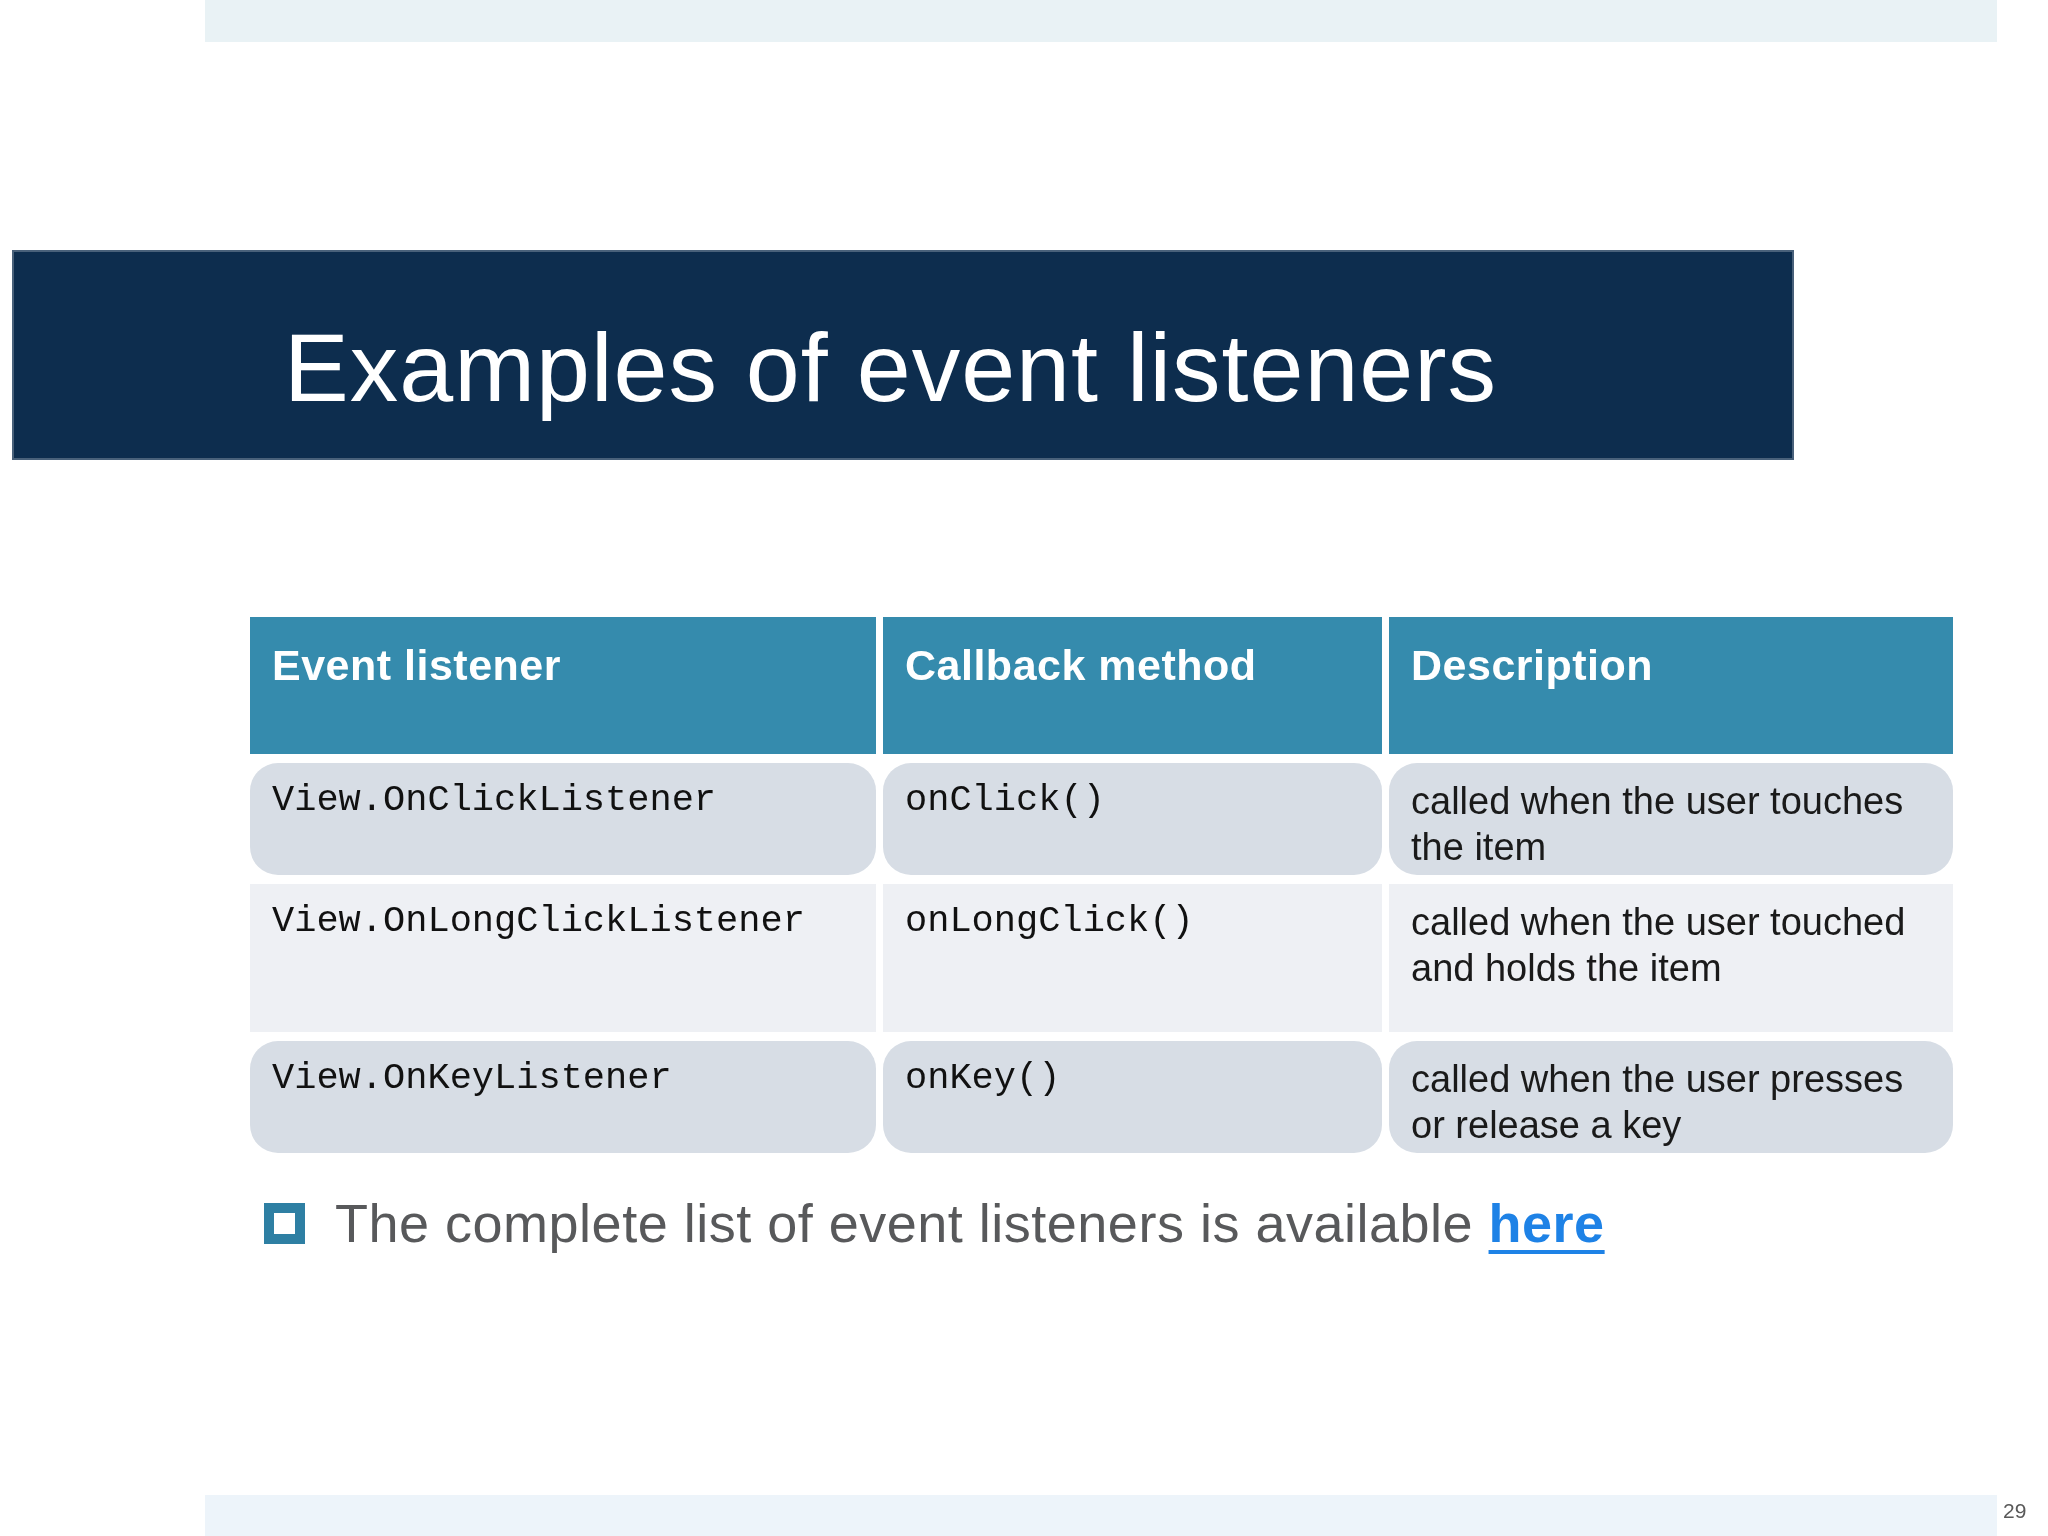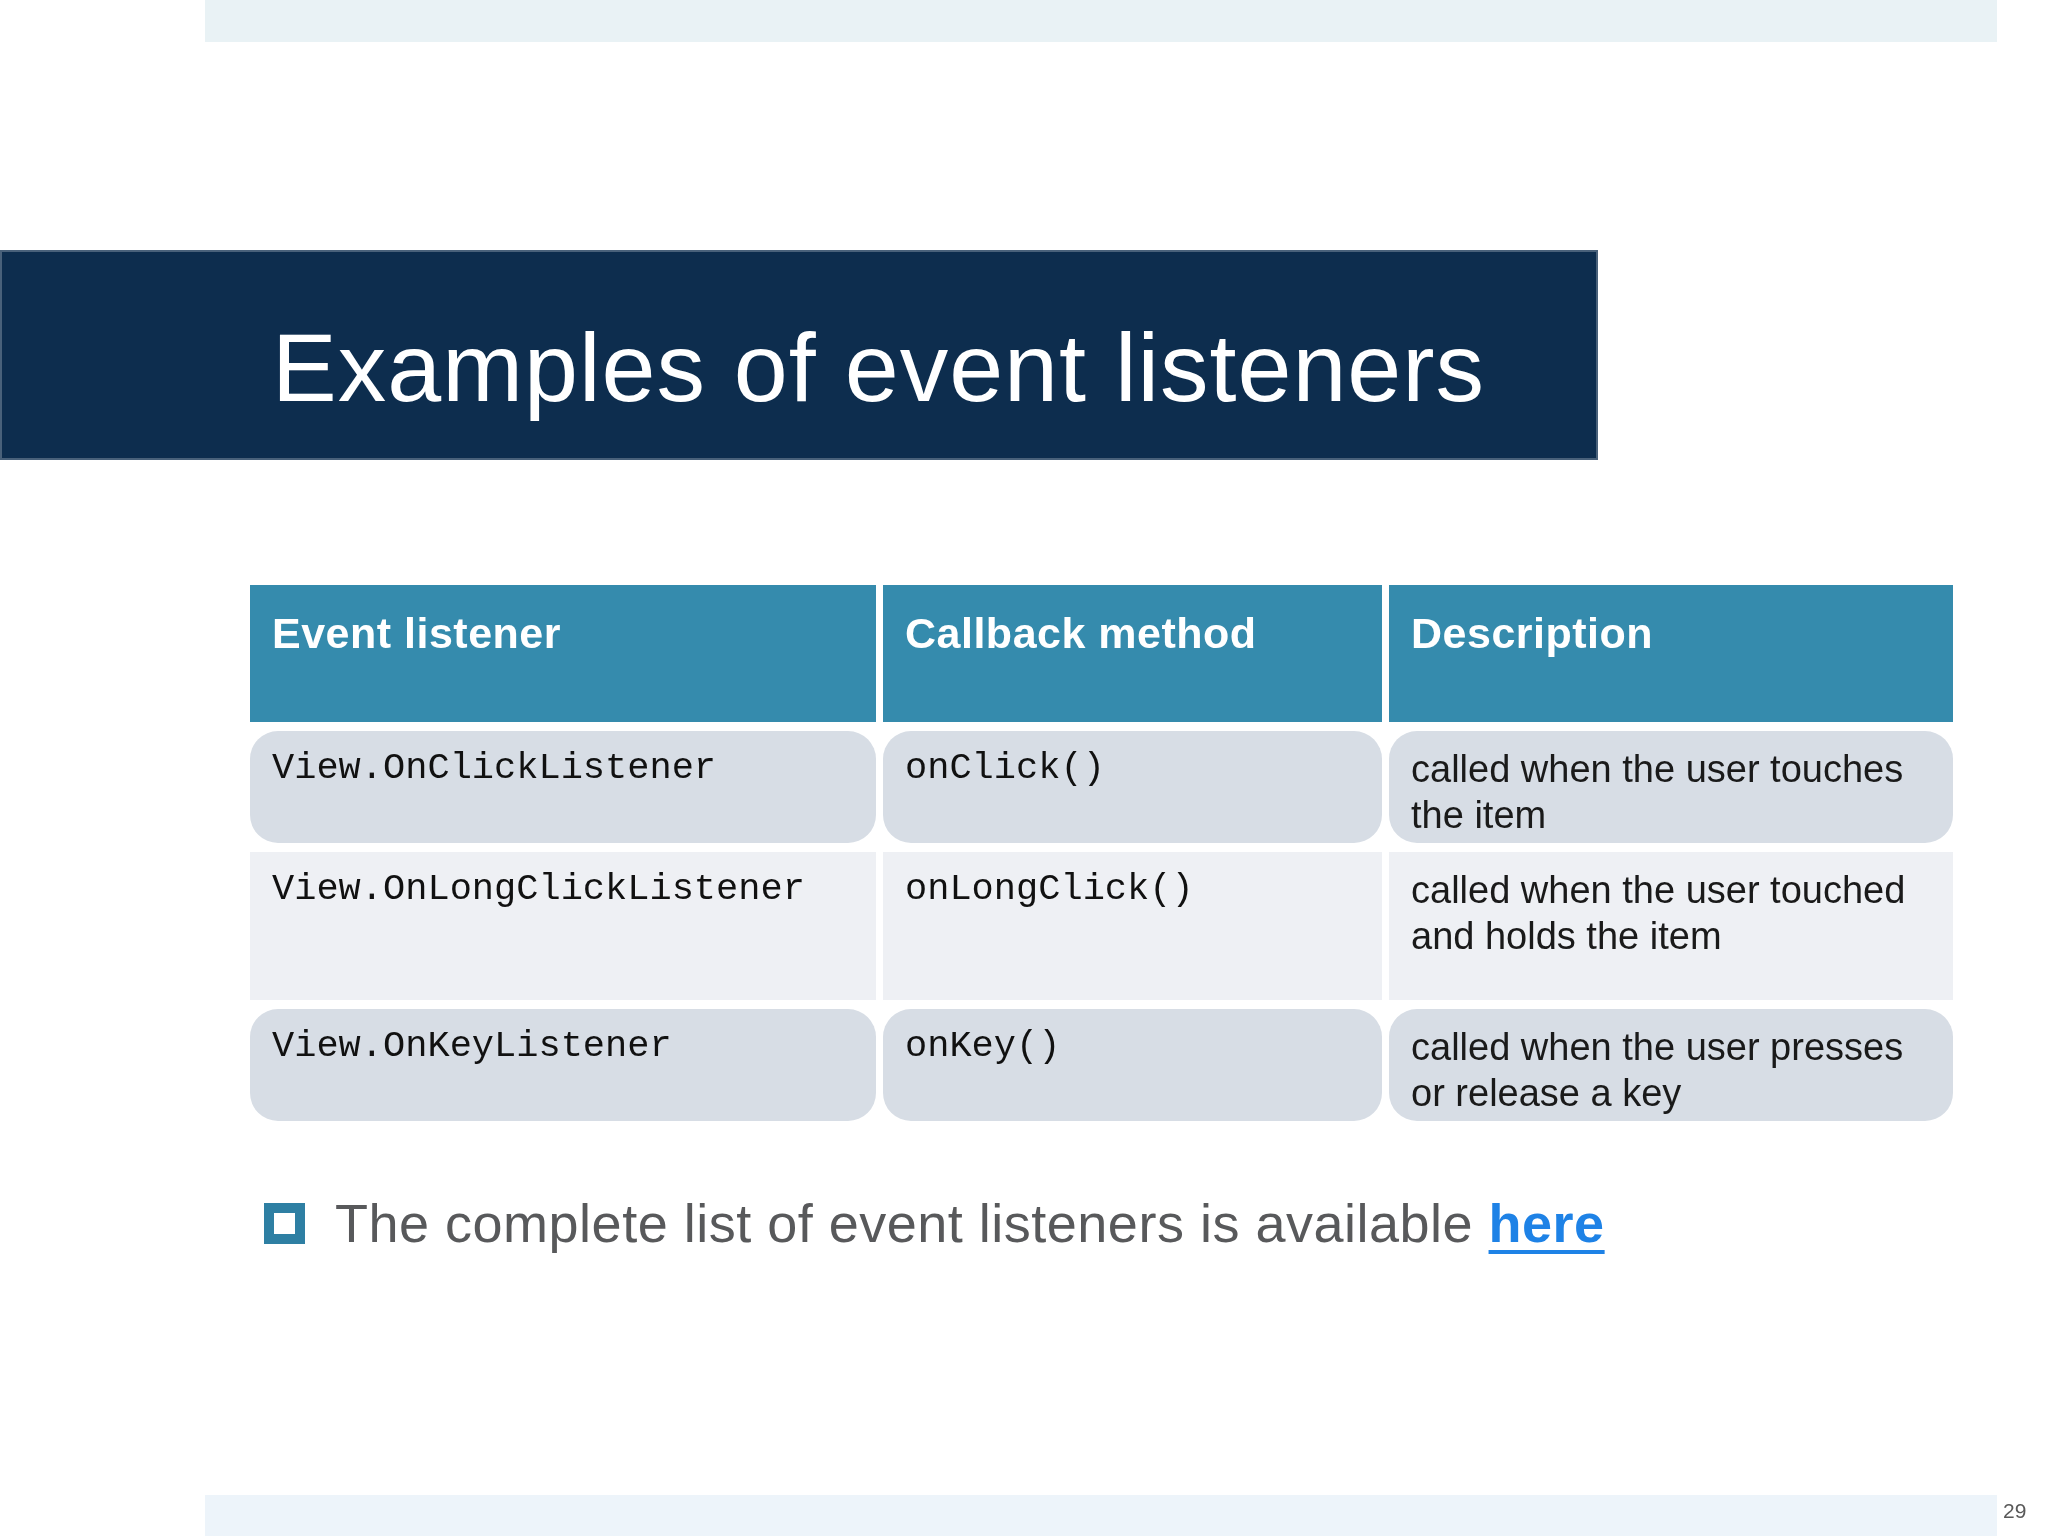--- a/index.html
+++ b/index.html
@@ -18,22 +18,22 @@
     background: var(--top_bar, #e9f2f5);
   }
   .bottom-bar {
     position: absolute; left: 205px; top: 1495px;
     width: 1792px; height: 41px;
     background: var(--bottom_bar, #edf4fa);
   }
 
   
   .banner {
-    position: absolute; left: 0; top: 250px;
-    width: 1598px; height: 210px;
+    position: absolute; left: 12px; top: 250px;
+    width: 1782px; height: 210px;
     background: var(--banner_bg, #0d2d4e);
     border: 2px solid rgba(255,255,255,0.25);
     box-sizing: border-box;
     display: flex; align-items: center;
   }
   .banner-title {
     padding-left: 270px; padding-top: 26px;
     font-size: 97px; font-weight: 200;
     letter-spacing: 1px;
     color: #ffffff;
@@ -51,20 +51,21 @@
   .c2 { width: 499px; flex: none; }
   .c3 { flex: 1; }
   .thead .cell {
     background: var(--header_bg, #358bad);
     height: 137px;
     padding: 24px 16px 0 22px;
     color: #ffffff;
     font-weight: bold;
     font-size: 43px;
     letter-spacing: 0.5px;
+    margin-top: 32px;
   }
   .tr-odd .cell  { background: var(--row_odd_bg, #d7dde5); border-radius: 28px; }
   .tr-even .cell { background: var(--row_even_bg, #eef0f4); }
   .r1 .cell { height: 112px; }
   .r2 .cell { height: 148px; }
   .r3 .cell { height: 112px; }
   .tbody .cell { padding: 16px 26px 0 22px; }
   .code {
     font-family: "Liberation Mono", monospace;
     font-size: 37px; color: #111111;

